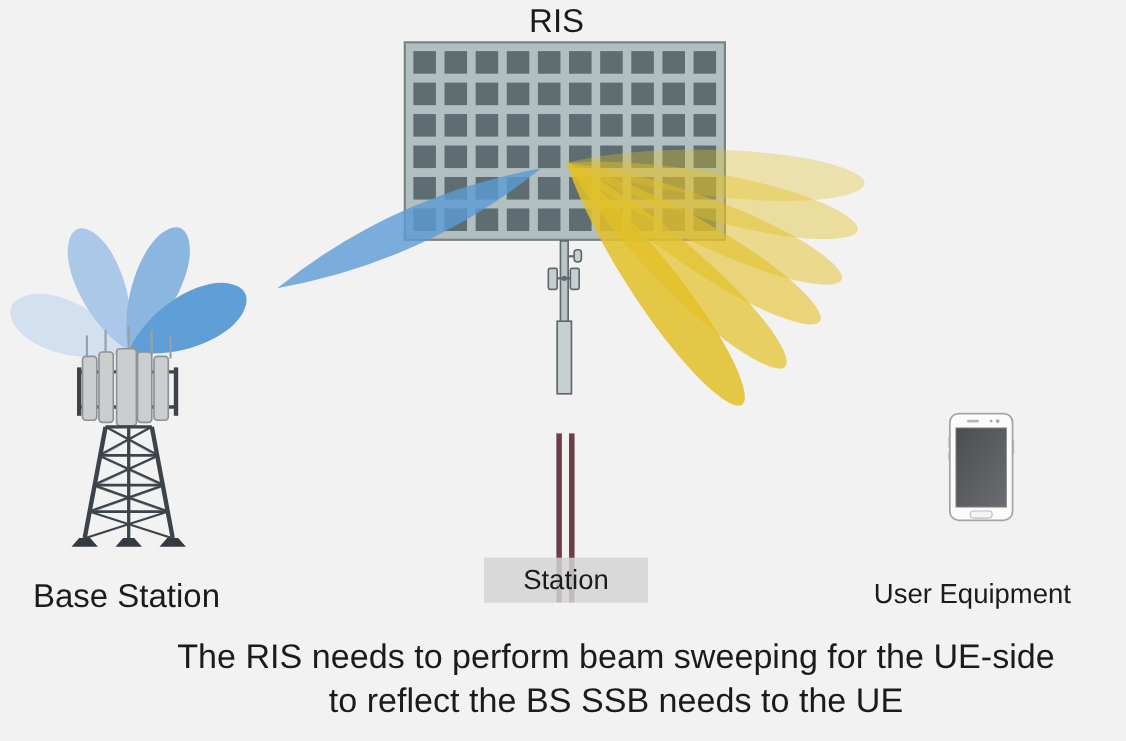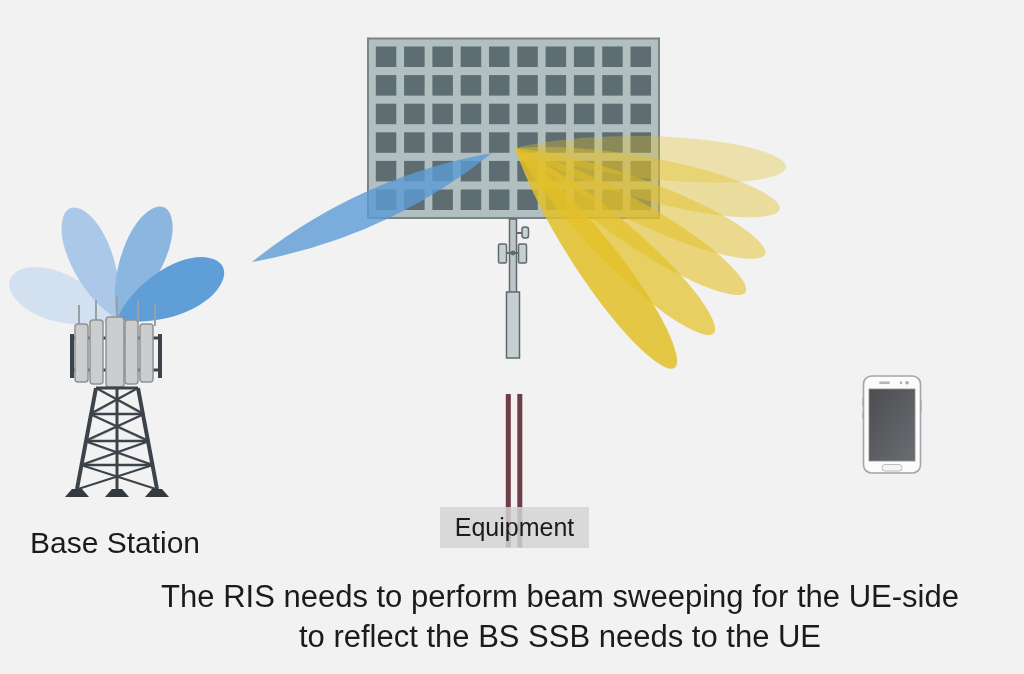--- a/index.html
+++ b/index.html
@@ -209,17 +209,19 @@
       </g>
       <rect x="863.5" y="376" width="57" height="97" rx="8" fill="#fbfbfb" stroke="#a3a6a8" stroke-width="1.6"></rect>
       <rect x="869" y="389" width="46" height="72" fill="url(#scr)" stroke="#8c8f91" stroke-width="0.8"></rect>
       <rect x="879" y="381.5" width="11" height="2.6" rx="1.3" fill="#b4b7b9"></rect>
       <circle cx="901" cy="382.8" r="1.3" fill="#a6a9ab"></circle>
       <circle cx="907" cy="382.8" r="1.7" fill="#a6a9ab"></circle>
       <rect x="882" y="464.5" width="20" height="6.5" rx="3.2" fill="#f4f4f4" stroke="#b9bcbe" stroke-width="1"></rect>
     </g>
   </svg>
 
+  <div class="lbl lbl-ris">RIS</div>
   <div class="lbl lbl-bs">Base Station</div>
-  <div class="blockage-box">Equipment</div>
+  <div class="lbl lbl-ue">User Equipment</div>
+  <div class="blockage-box">Station</div>
   <div class="caption l1">The RIS needs to perform beam sweeping for the UE-side</div>
   <div class="caption l2">to reflect the BS SSB needs to the UE</div>
 </div>
 
 </body></html>

